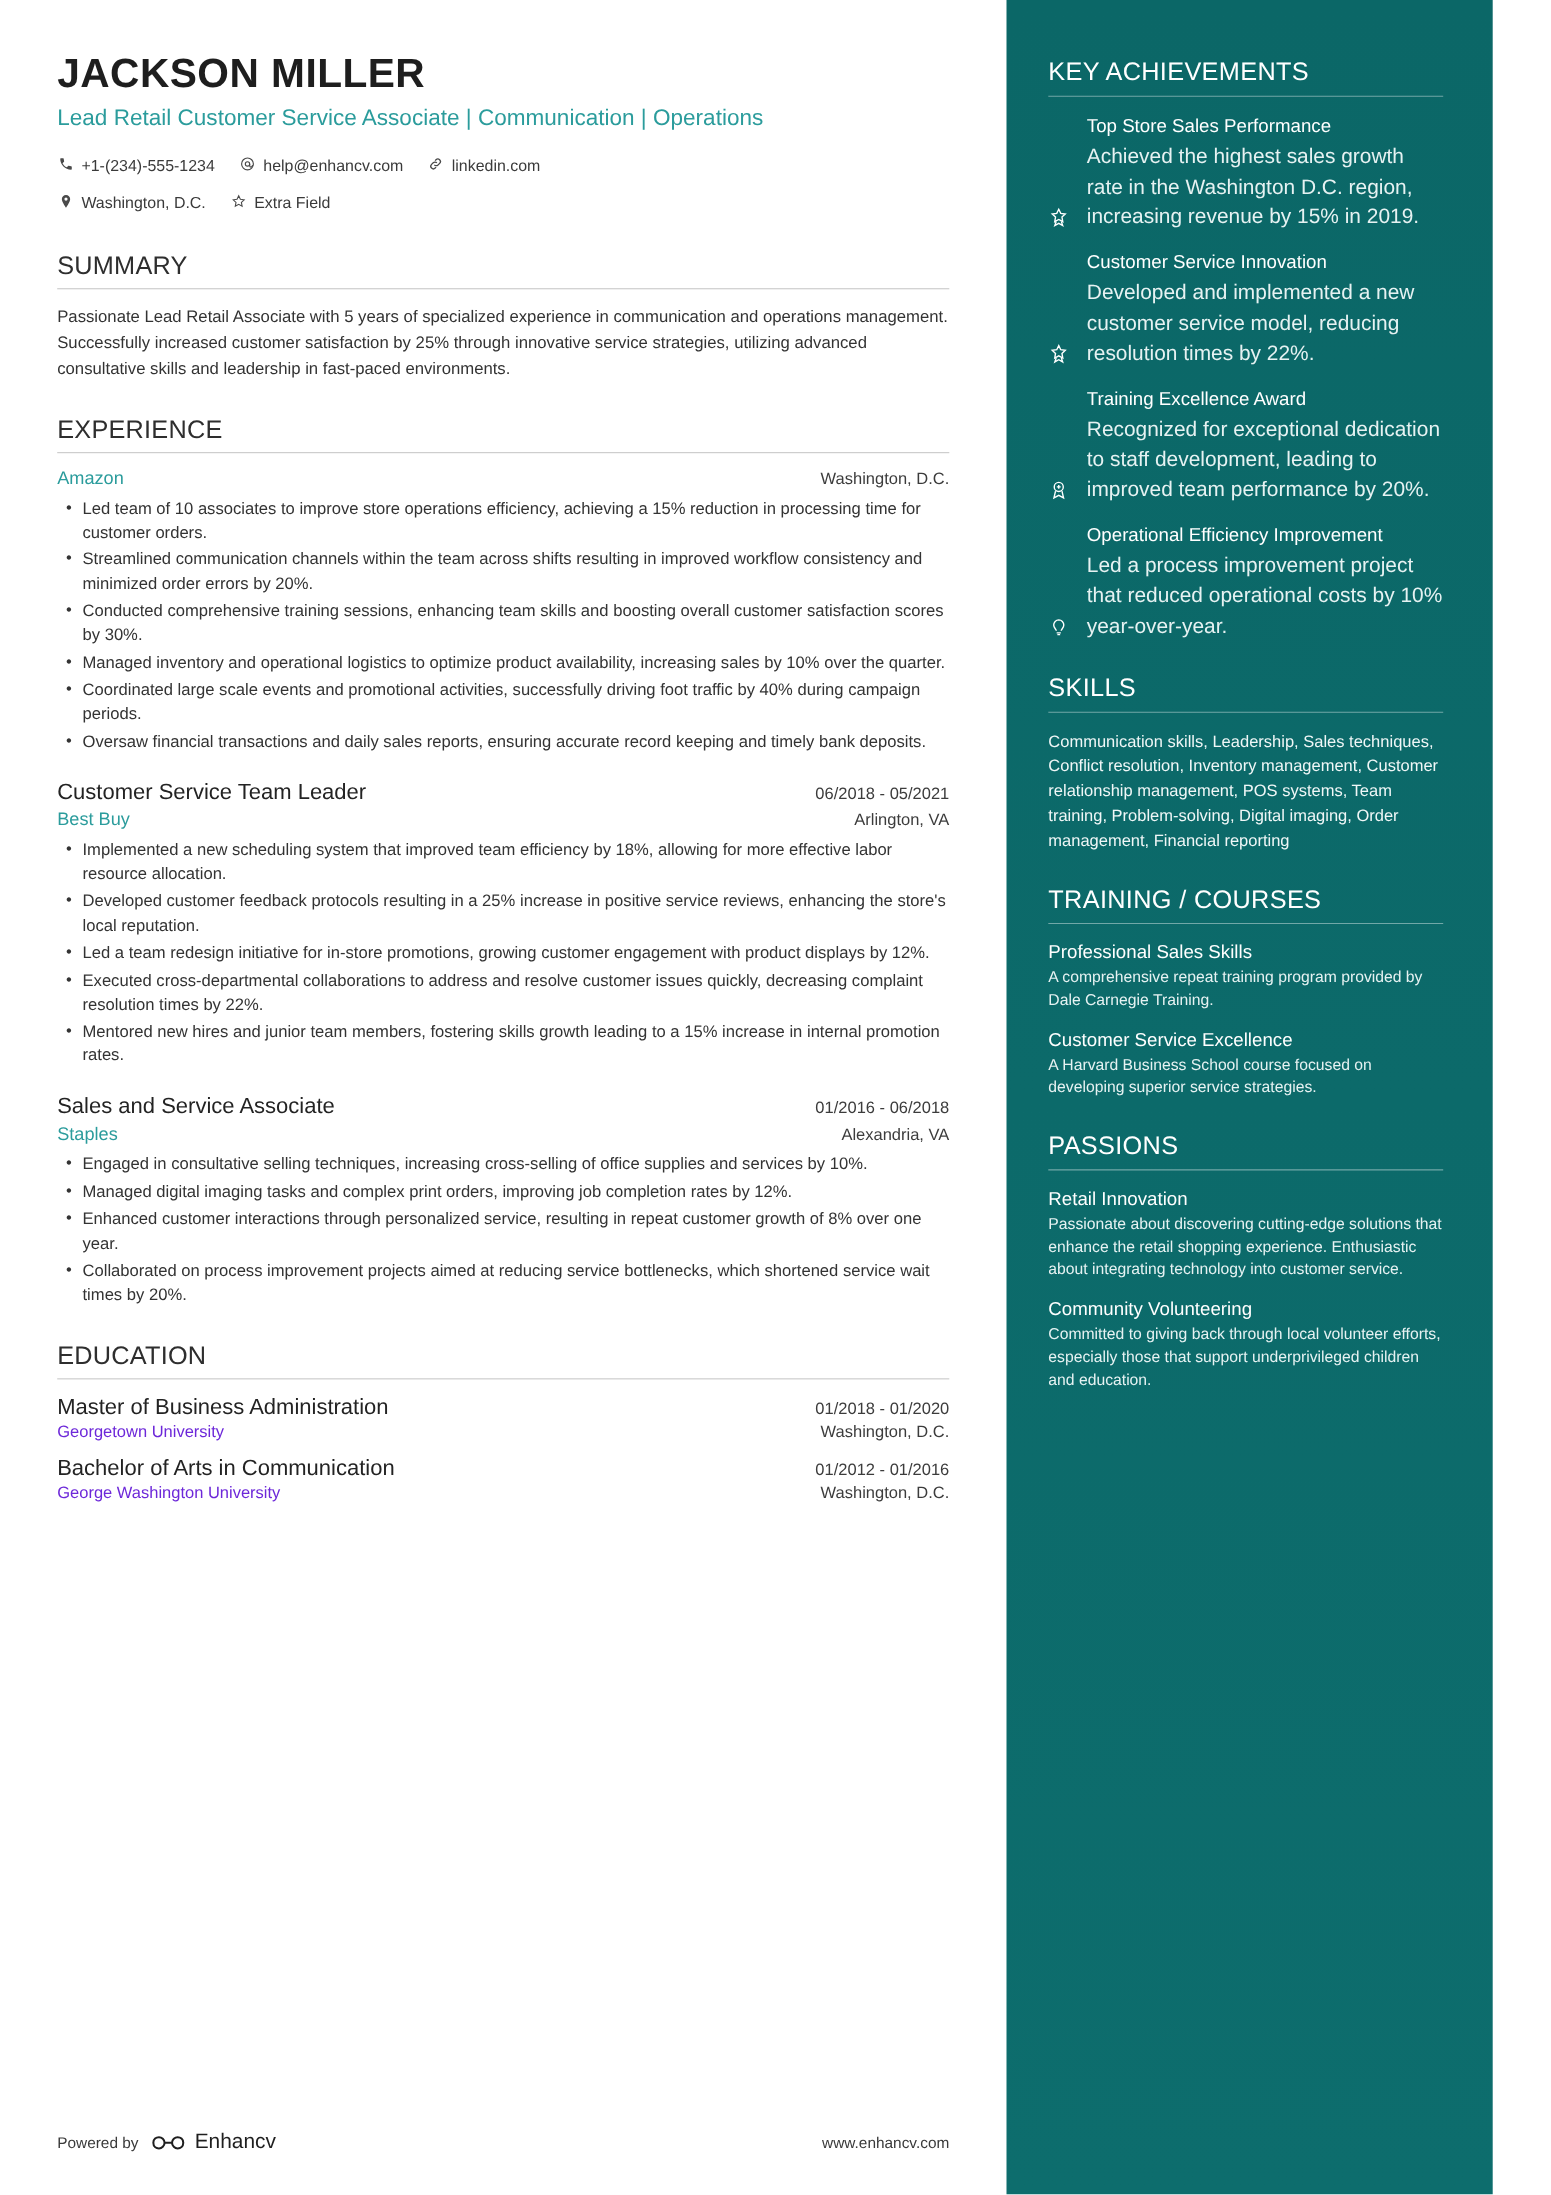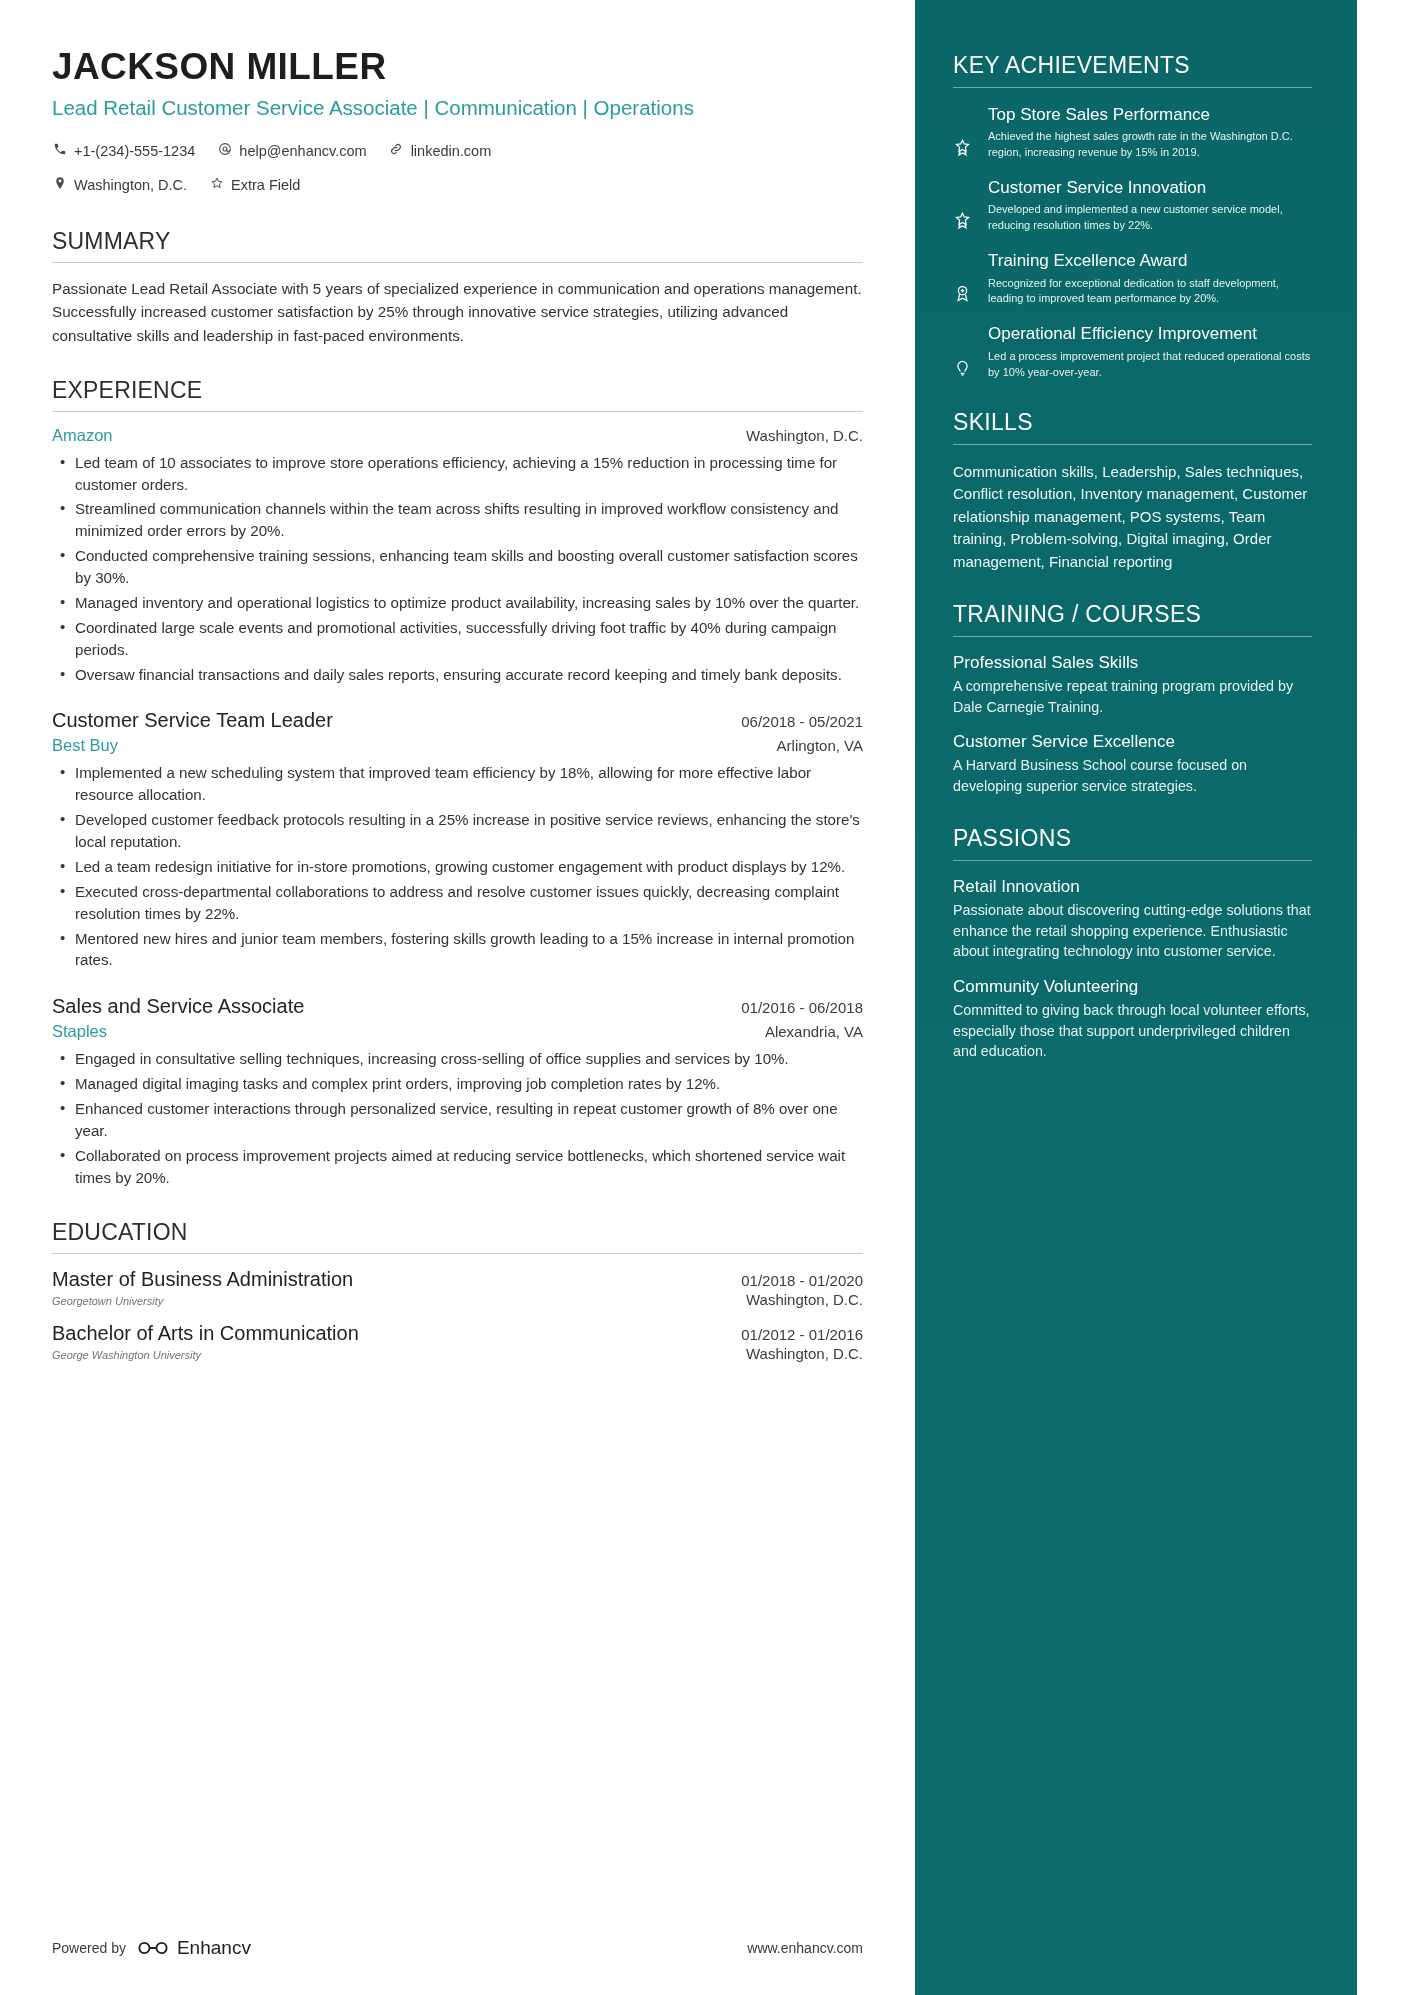--- a/index.html
+++ b/index.html
@@ -134,21 +134,21 @@
     color: #333;
   }
   .edu-item { margin-bottom: 14px; }
   .edu-head, .edu-sub {
     display: flex;
     justify-content: space-between;
     align-items: baseline;
   }
   .edu-degree { font-size: 20px; color: #232323; }
   .edu-dates { font-size: 15px; color: #3c3c3c; white-space: nowrap; padding-left: 14px; }
-  .edu-school { font-size: 11px; color: #737373; margin-top: 2px; font-style: italic; }
+  .edu-school { font-size: 15px; color: #6d28d9; margin-top: 2px; }
   .edu-loc { font-size: 15px; color: #3c3c3c; white-space: nowrap; padding-left: 14px; }
 
   .footer {
     position: absolute;
     left: 52px;
     right: 52px;
     bottom: 36px;
     display: flex;
     justify-content: space-between;
     align-items: center;
@@ -200,21 +200,21 @@
     padding-top: 2px;
     color: #ffffff;
   }
   .ach-title {
     font-size: 17px;
     line-height: 1.25;
     color: #ffffff;
     margin-bottom: 4px;
   }
   .ach-desc {
-    font-size: 11px;
+    font-size: 19px;
     line-height: 1.45;
     color: #e6f2f2;
   }
   .skills-text {
     font-size: 15px;
     line-height: 1.5;
     color: #f0f7f7;
   }
   .tr-item { margin-bottom: 15px; }
   .tr-title { font-size: 17px; color: #ffffff; margin-bottom: 3px; }

